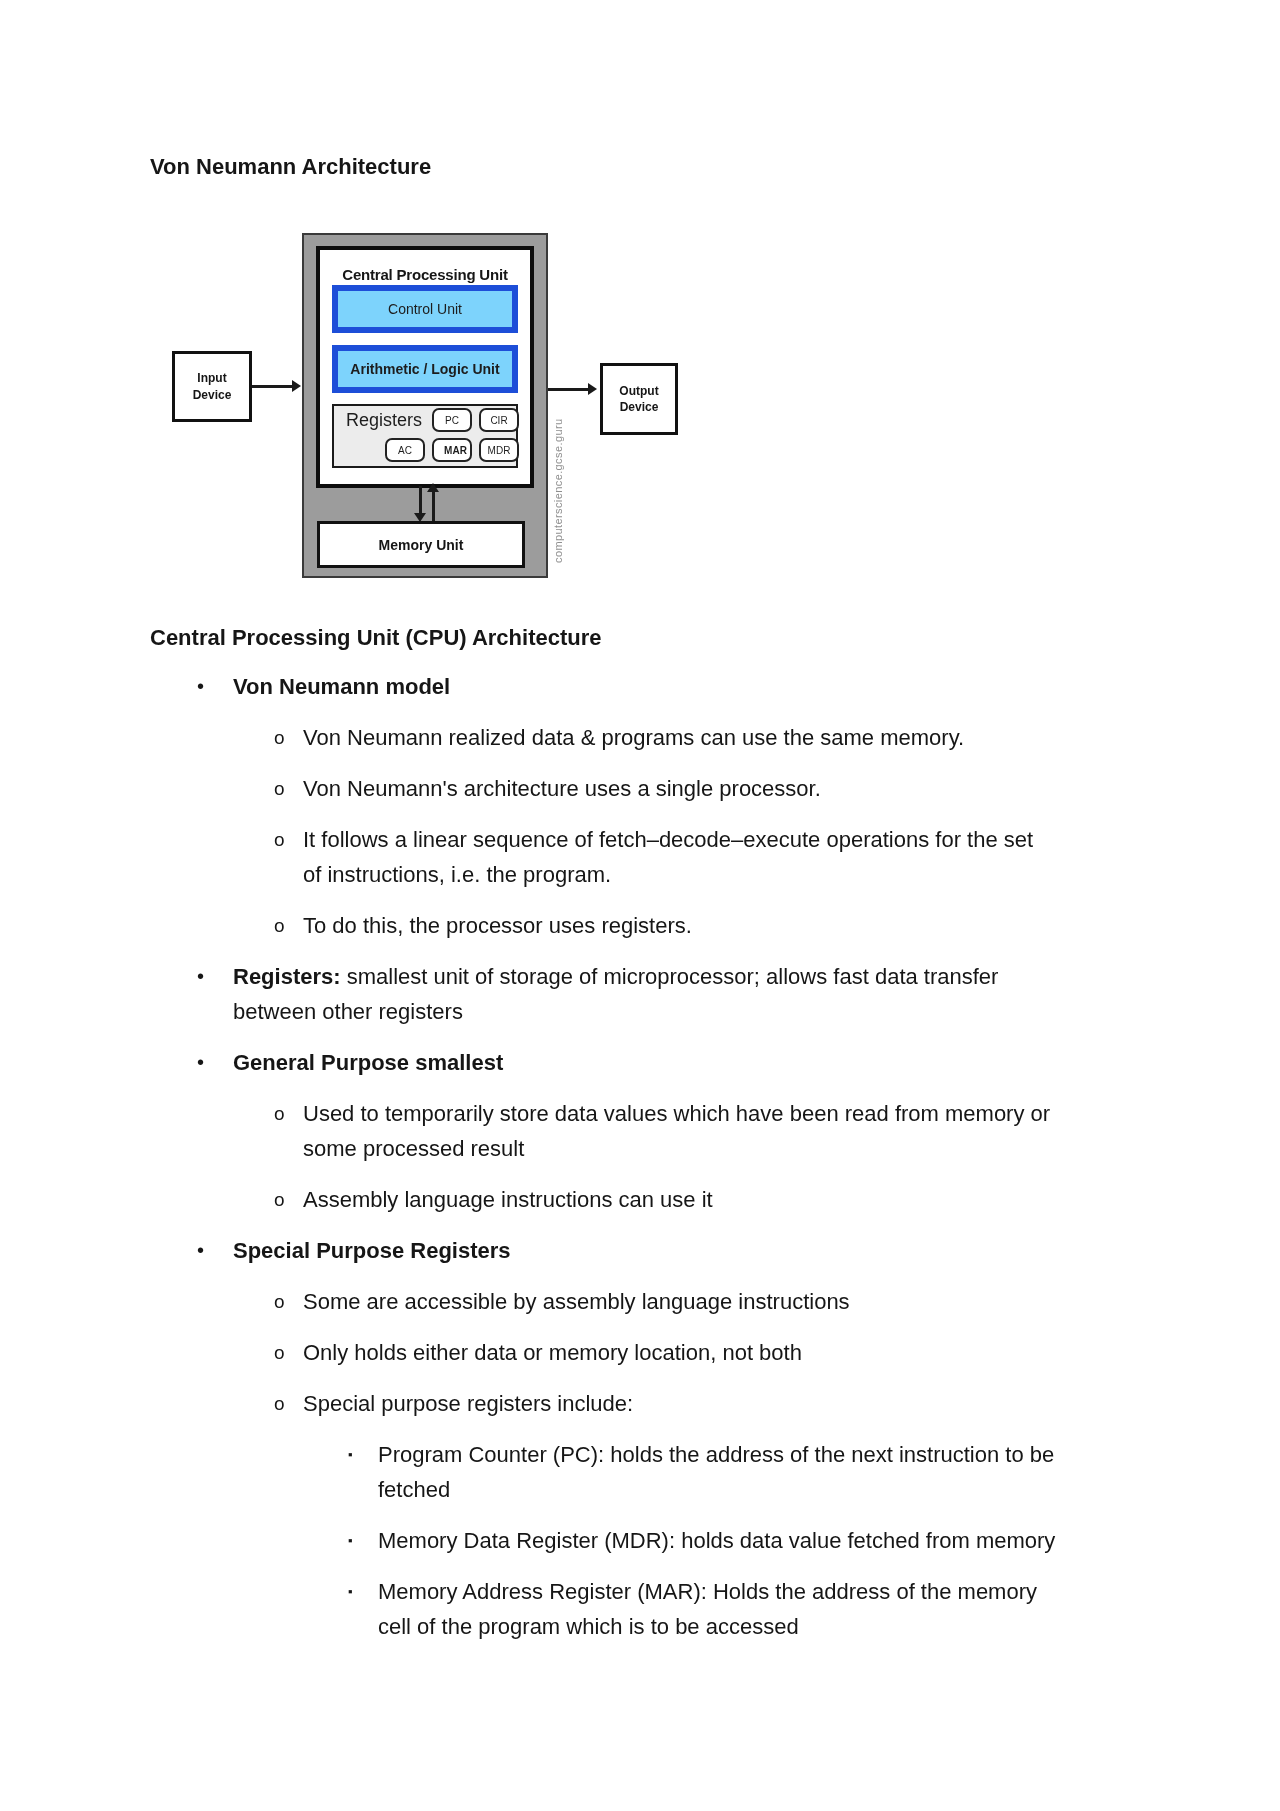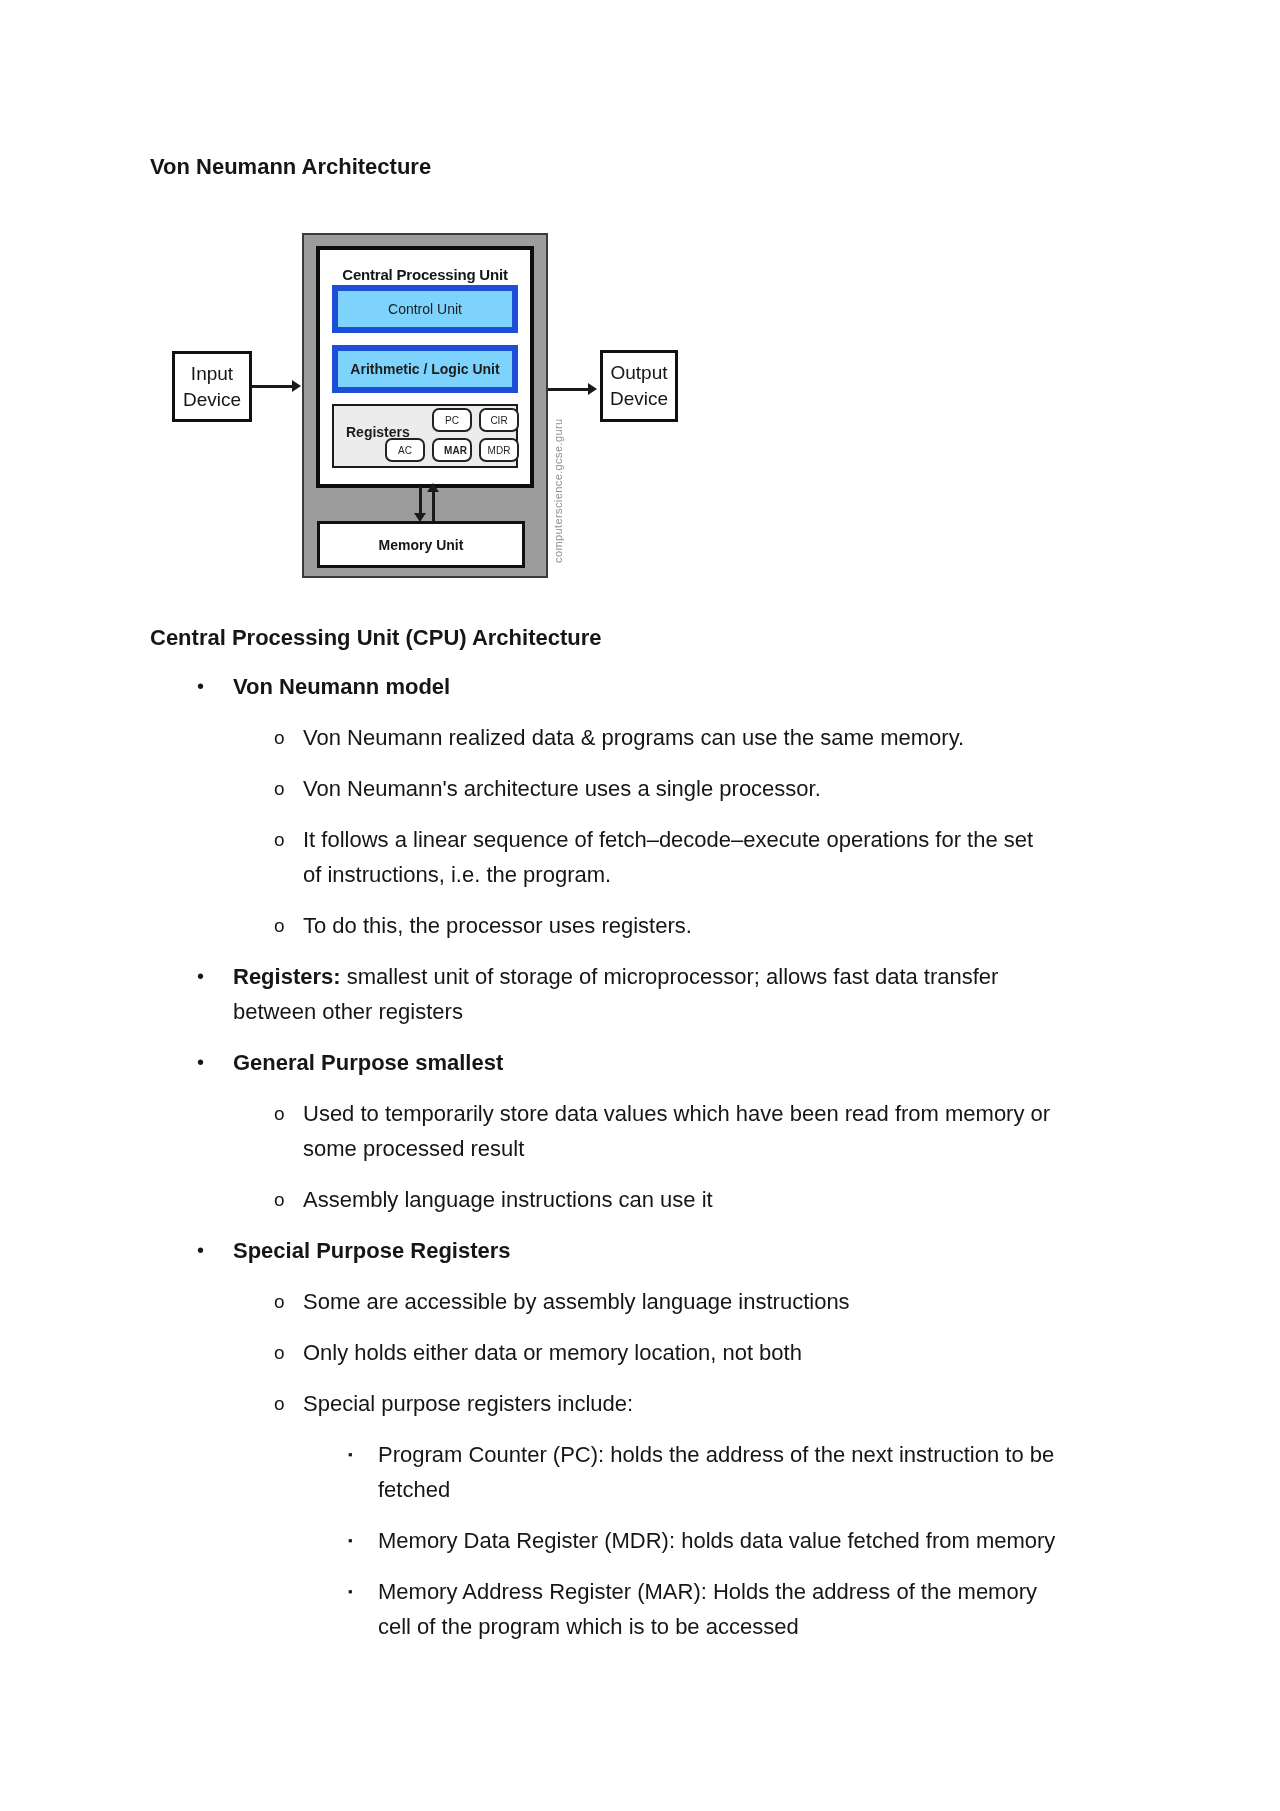--- a/index.html
+++ b/index.html
@@ -5,31 +5,31 @@
   html,body{margin:0;padding:0;background:#ffffff;}
   body{width:1280px;height:1811px;position:relative;font-family:"Liberation Sans",sans-serif;color:#161616;overflow:hidden;}
 
   .h1,.h2{position:absolute;left:150px;font-size:22px;font-weight:bold;line-height:35px;white-space:nowrap;}
   .h1{top:149px;}
   .h2{top:620px;}
 
   
   .diagram{position:absolute;left:148px;top:233px;width:1000px;height:345px;}
   .diagram *{box-sizing:border-box;}
-  .devbox{position:absolute;background:#fff;border:3px solid #111;display:flex;align-items:center;justify-content:center;text-align:center;font-weight:normal;font-size:19px;line-height:1.35;white-space:pre-line;}
+  .devbox{position:absolute;background:#fff;border:3px solid #111;display:flex;align-items:center;justify-content:center;text-align:center;font-weight:bold;font-size:12px;line-height:1.35;white-space:pre-line;}
   .dev-input{left:24px;top:118px;width:80px;height:71px;}
-  .dev-output{left:452px;top:117px;width:78px;height:72px;}
+  .dev-output{left:452px;top:130px;width:78px;height:72px;}
   .frame{position:absolute;left:154px;top:0;width:246px;height:345px;background:#9c9c9c;border:2px solid #3a3a3a;}
   .cpu{position:absolute;left:168px;top:13px;width:218px;height:242px;background:#ffffff;border:4px solid #0d0d0d;}
   .cpu-title{margin-top:16px;text-align:center;font-weight:bold;font-size:15px;letter-spacing:-0.2px;}
   .inner{position:absolute;left:12px;width:186px;background:#7dd3fc;border:6px solid #1d4ed8;display:flex;align-items:center;justify-content:center;font-size:14px;color:#1d1d1d;}
   .cu{top:35px;height:48px;}
   .alu{top:95px;height:48px;font-weight:bold;}
   .regs{position:absolute;left:12px;top:154px;width:186px;height:64px;background:#ececec;border:2px solid #1a1a1a;}
-  .regs-label{position:absolute;left:12px;top:12px;height:28px;line-height:28px;font-size:14px;color:#1d1d1d;font-weight:bold;}
+  .regs-label{position:absolute;left:12px;top:0;height:28px;line-height:28px;font-size:18px;color:#1d1d1d;}
   .rbox{position:absolute;width:40px;height:24px;background:#fff;border:2px solid #222;border-radius:7px;display:flex;align-items:center;justify-content:center;font-size:10px;color:#1d1d1d;margin-left:8px;}
   .r-pc{left:90px;top:2px;}
   .r-cir{left:137px;top:2px;}
   .r-ac{left:43px;top:32px;}
   .r-mar{left:90px;top:32px;font-weight:bold;padding-left:7px;}
   .r-mdr{left:137px;top:32px;}
   .memory{position:absolute;left:169px;top:288px;width:208px;height:47px;background:#fff;border:3px solid #111;display:flex;align-items:center;justify-content:center;font-weight:bold;font-size:14px;}
   .hline{position:absolute;height:3px;background:#1a1a1a;}
   .head-right{position:absolute;width:0;height:0;border-top:6px solid transparent;border-bottom:6px solid transparent;border-left:9px solid #1a1a1a;}
   .vline{position:absolute;width:3px;background:#1a1a1a;}

